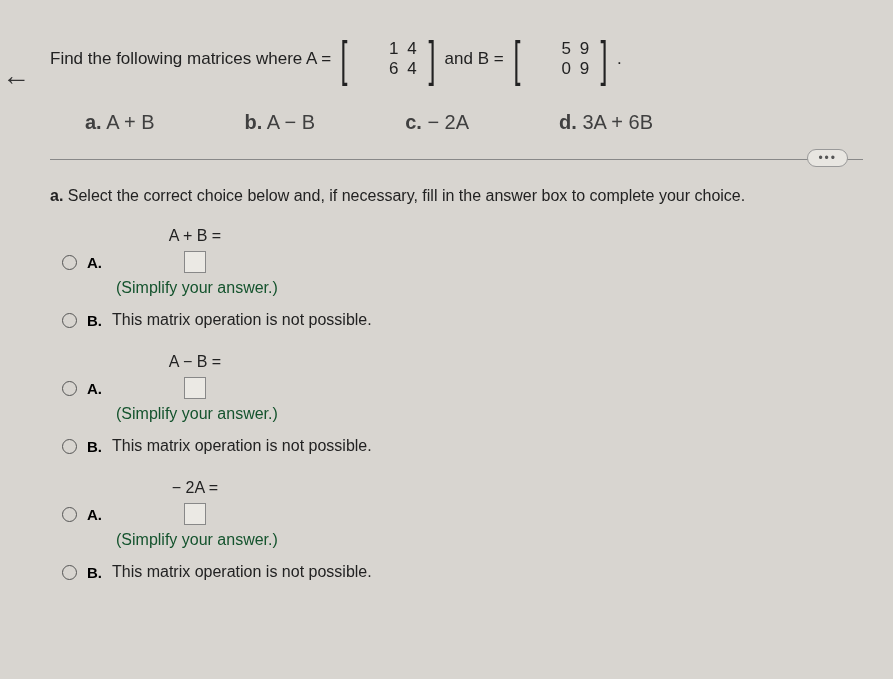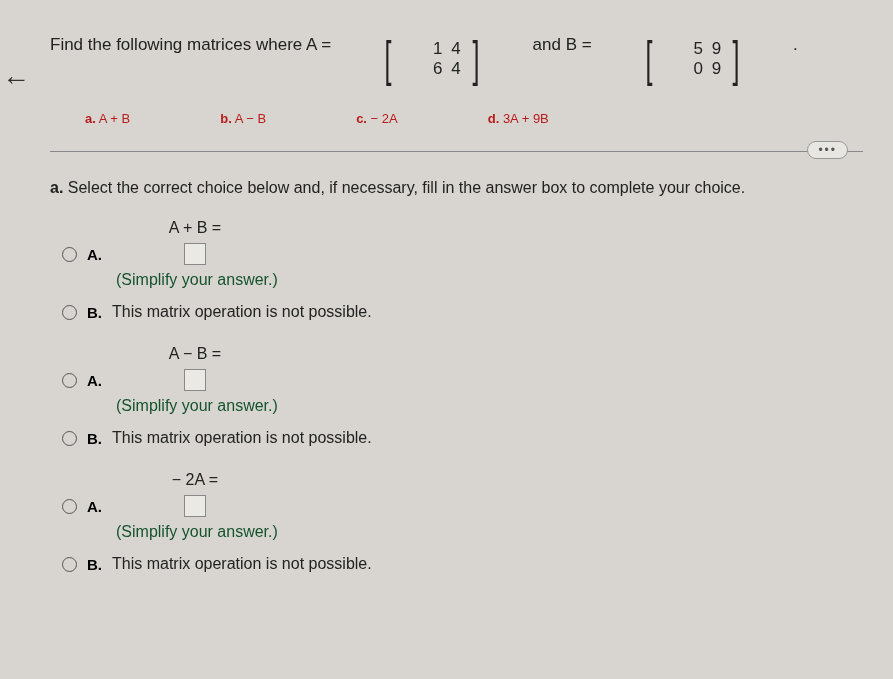--- a/index.html
+++ b/index.html
@@ -21,25 +21,25 @@
       top: 60px;
       font-size: 28px;
       color: #333;
       cursor: pointer;
     }
     .content {
       padding: 35px 30px 0 50px;
     }
     .problem-statement {
       display: flex;
+      align-items: center;
       font-size: 17px;
       color: #222;
       margin-bottom: 28px;
       flex-wrap: nowrap;
-      gap: 44px;
     }
     .matrix {
       display: inline-flex;
       align-items: center;
       margin: 0 6px;
     }
     .bracket-left, .bracket-right {
       font-size: 50px;
       font-weight: 100;
       line-height: 0.8;
@@ -54,22 +54,22 @@
       gap: 12px;
       justify-content: center;
       font-size: 17px;
       letter-spacing: 2px;
       margin-left: 32px;
     }
     .parts-row {
       display: flex;
       gap: 90px;
       padding-left: 35px;
-      font-size: 13px;
-      color: #b91c1c;
+      font-size: 20px;
+      color: #404040;
       margin-bottom: 25px;
     }
     .parts-row .part b {
       font-weight: bold;
     }
     .divider {
       border: none;
       border-top: 1px solid #888;
       margin: 10px 0 25px 0;
       position: relative;
@@ -165,21 +165,21 @@
       </span>
       <span class="bracket-right">]</span>
     </span>
     <span>.</span>
   </div>
 
   <div class="parts-row">
     <span class="part"><b>a.</b> <span>A + B</span></span>
     <span class="part"><b>b.</b> <span>A − B</span></span>
     <span class="part"><b>c.</b> <span>− 2A</span></span>
-    <span class="part"><b>d.</b> <span>3A + 9B</span></span>
+    <span class="part"><b>d.</b> <span>3A + 6B</span></span>
   </div>
 
   <div style="position:relative;">
     <hr class="divider">
     <span class="divider-badge">•••</span>
   </div>
 
   <div class="question-block">
     <div class="question-text">
       <b>a.</b> <span>Select the correct choice below and, if necessary, fill in the answer box to complete your choice.</span>

